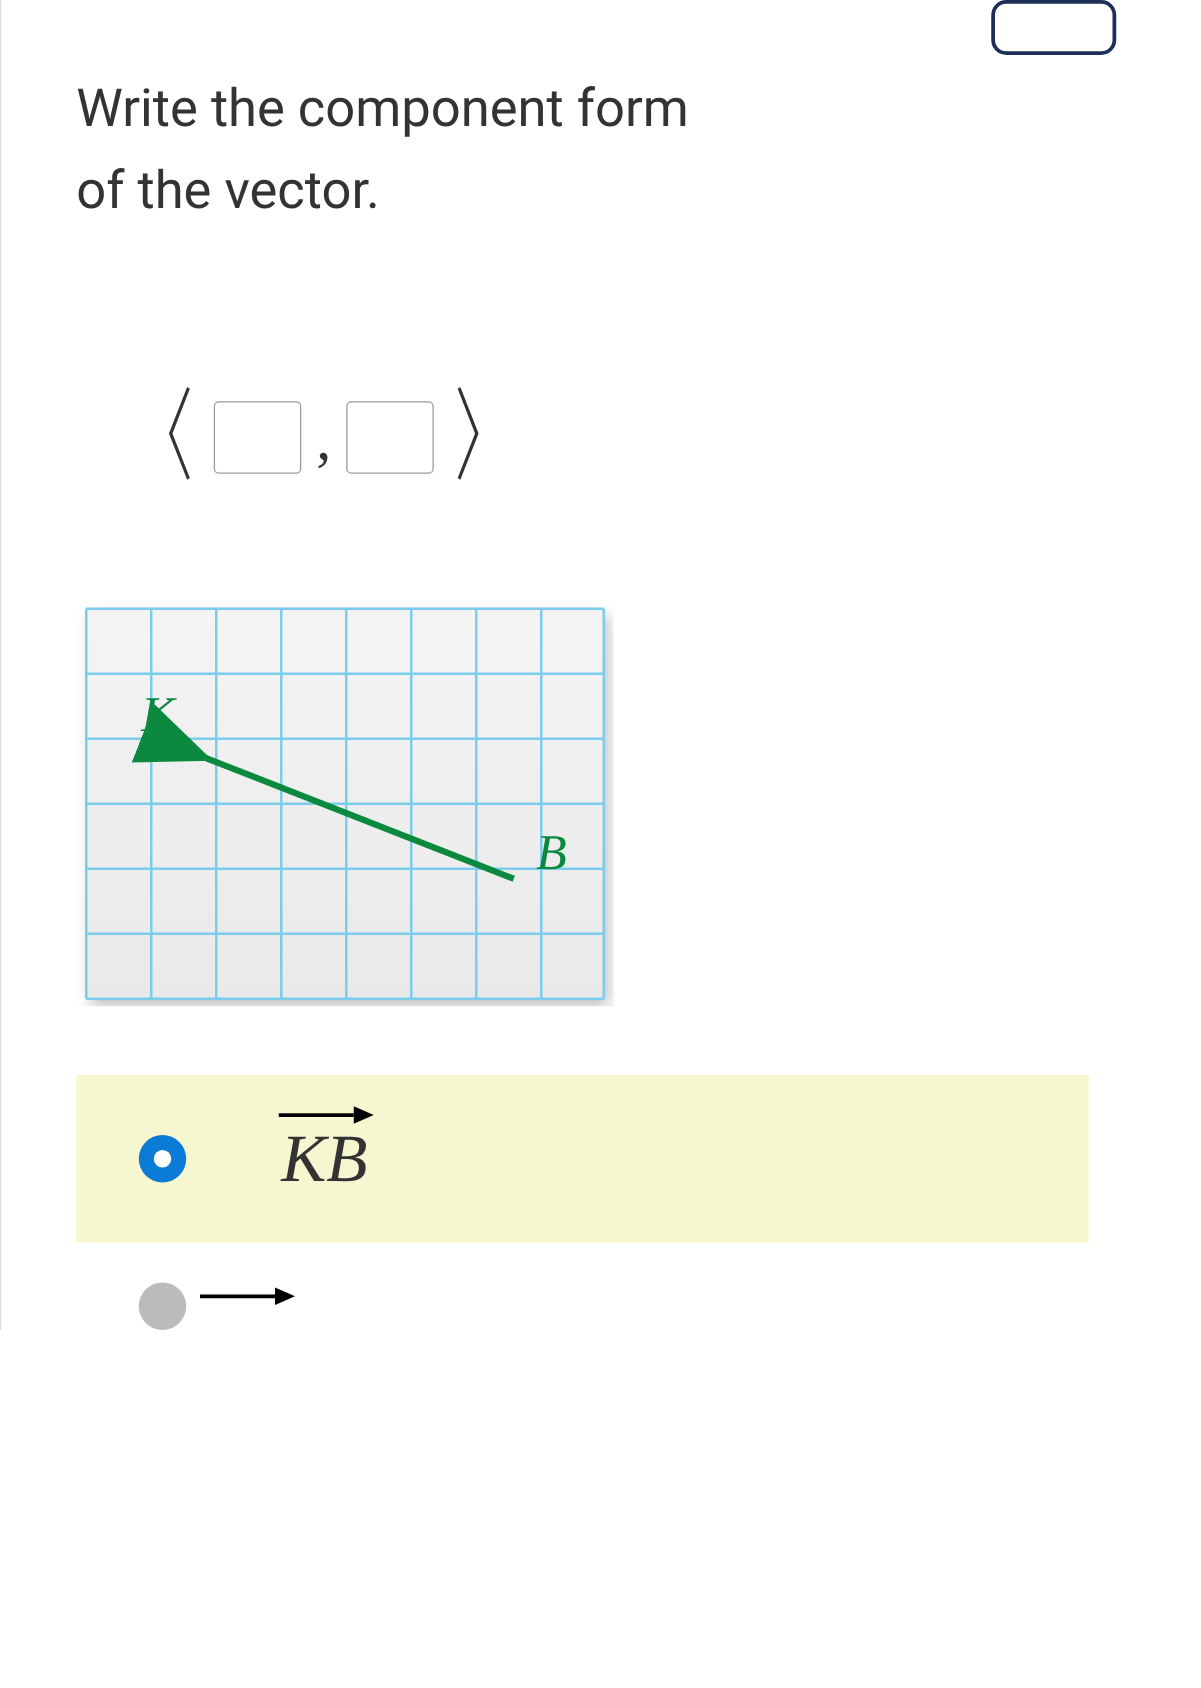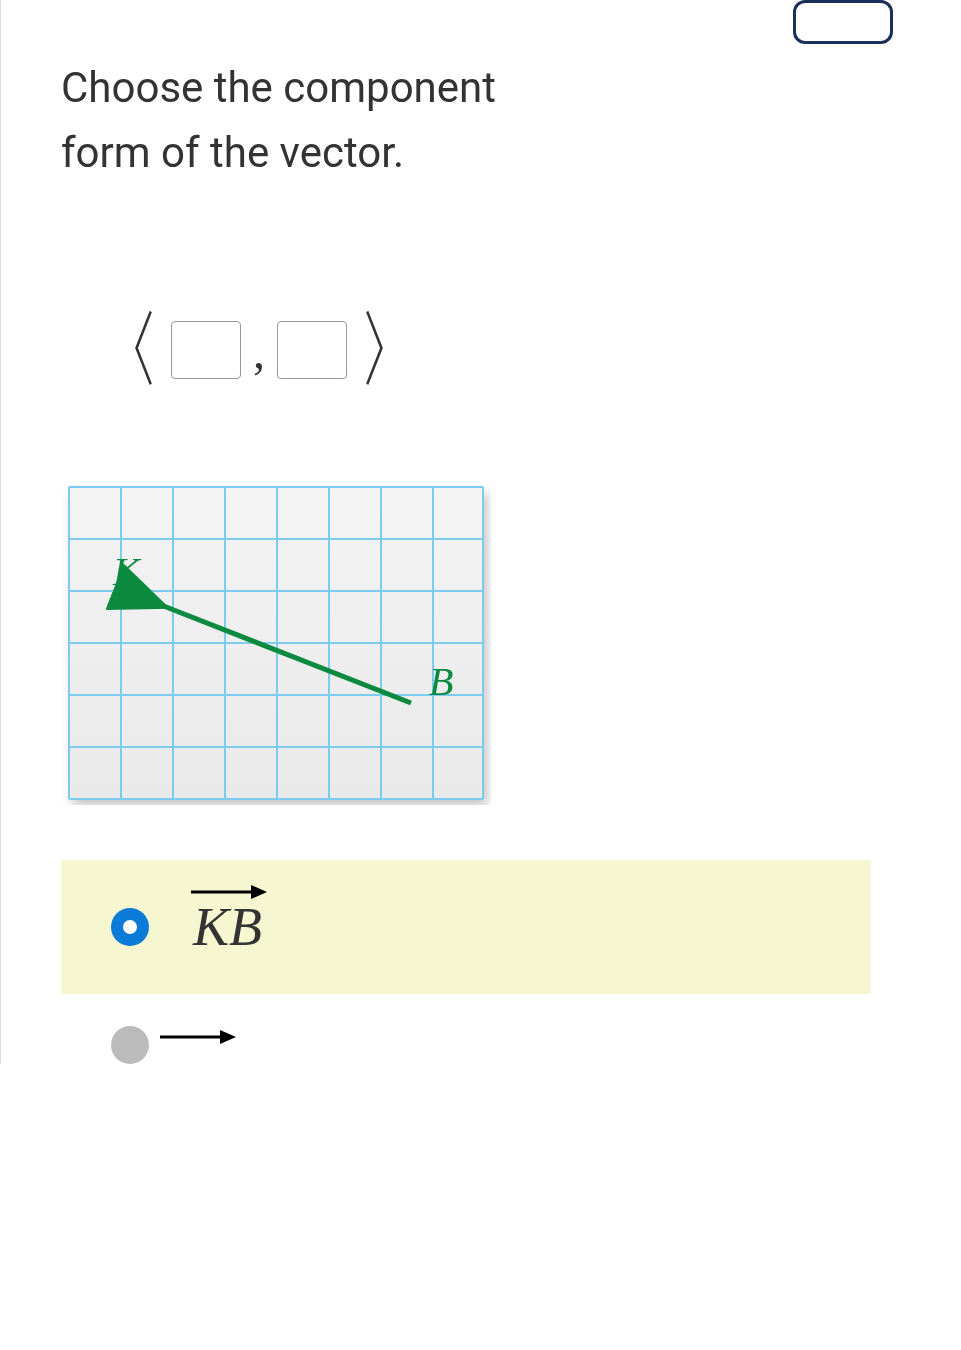--- a/index.html
+++ b/index.html
@@ -70,21 +70,21 @@
   .figure {
     width: 430px;
     height: 320px;
     margin-bottom: 55px;
     position: relative;
   }
   .option {
     display: flex;
     align-items: center;
     padding: 40px 50px;
-    gap: 44px;
+    gap: 76px;
     width: 810px;
   }
   .option.selected {
     background: #f6f7d1;
   }
   .radio {
     width: 38px;
     height: 38px;
     border-radius: 50%;
     position: relative;
@@ -130,21 +130,21 @@
     width: 810px;
   }
 </style>
 </head>
 <body>
 
 <div class="container">
 
   <div class="top-right-box"></div>
 
-  <p class="instruction">Choose the component form of the vector.</p>
+  <p class="instruction">Write the component form of the vector.</p>
 
   <div class="component-form">
     <span class="bracket">〈</span>
     <input class="input-box" value="" style="">
     <span class="comma">,</span>
     <input class="input-box" value="" style="">
     <span class="bracket">〉</span>
   </div>
 
 

